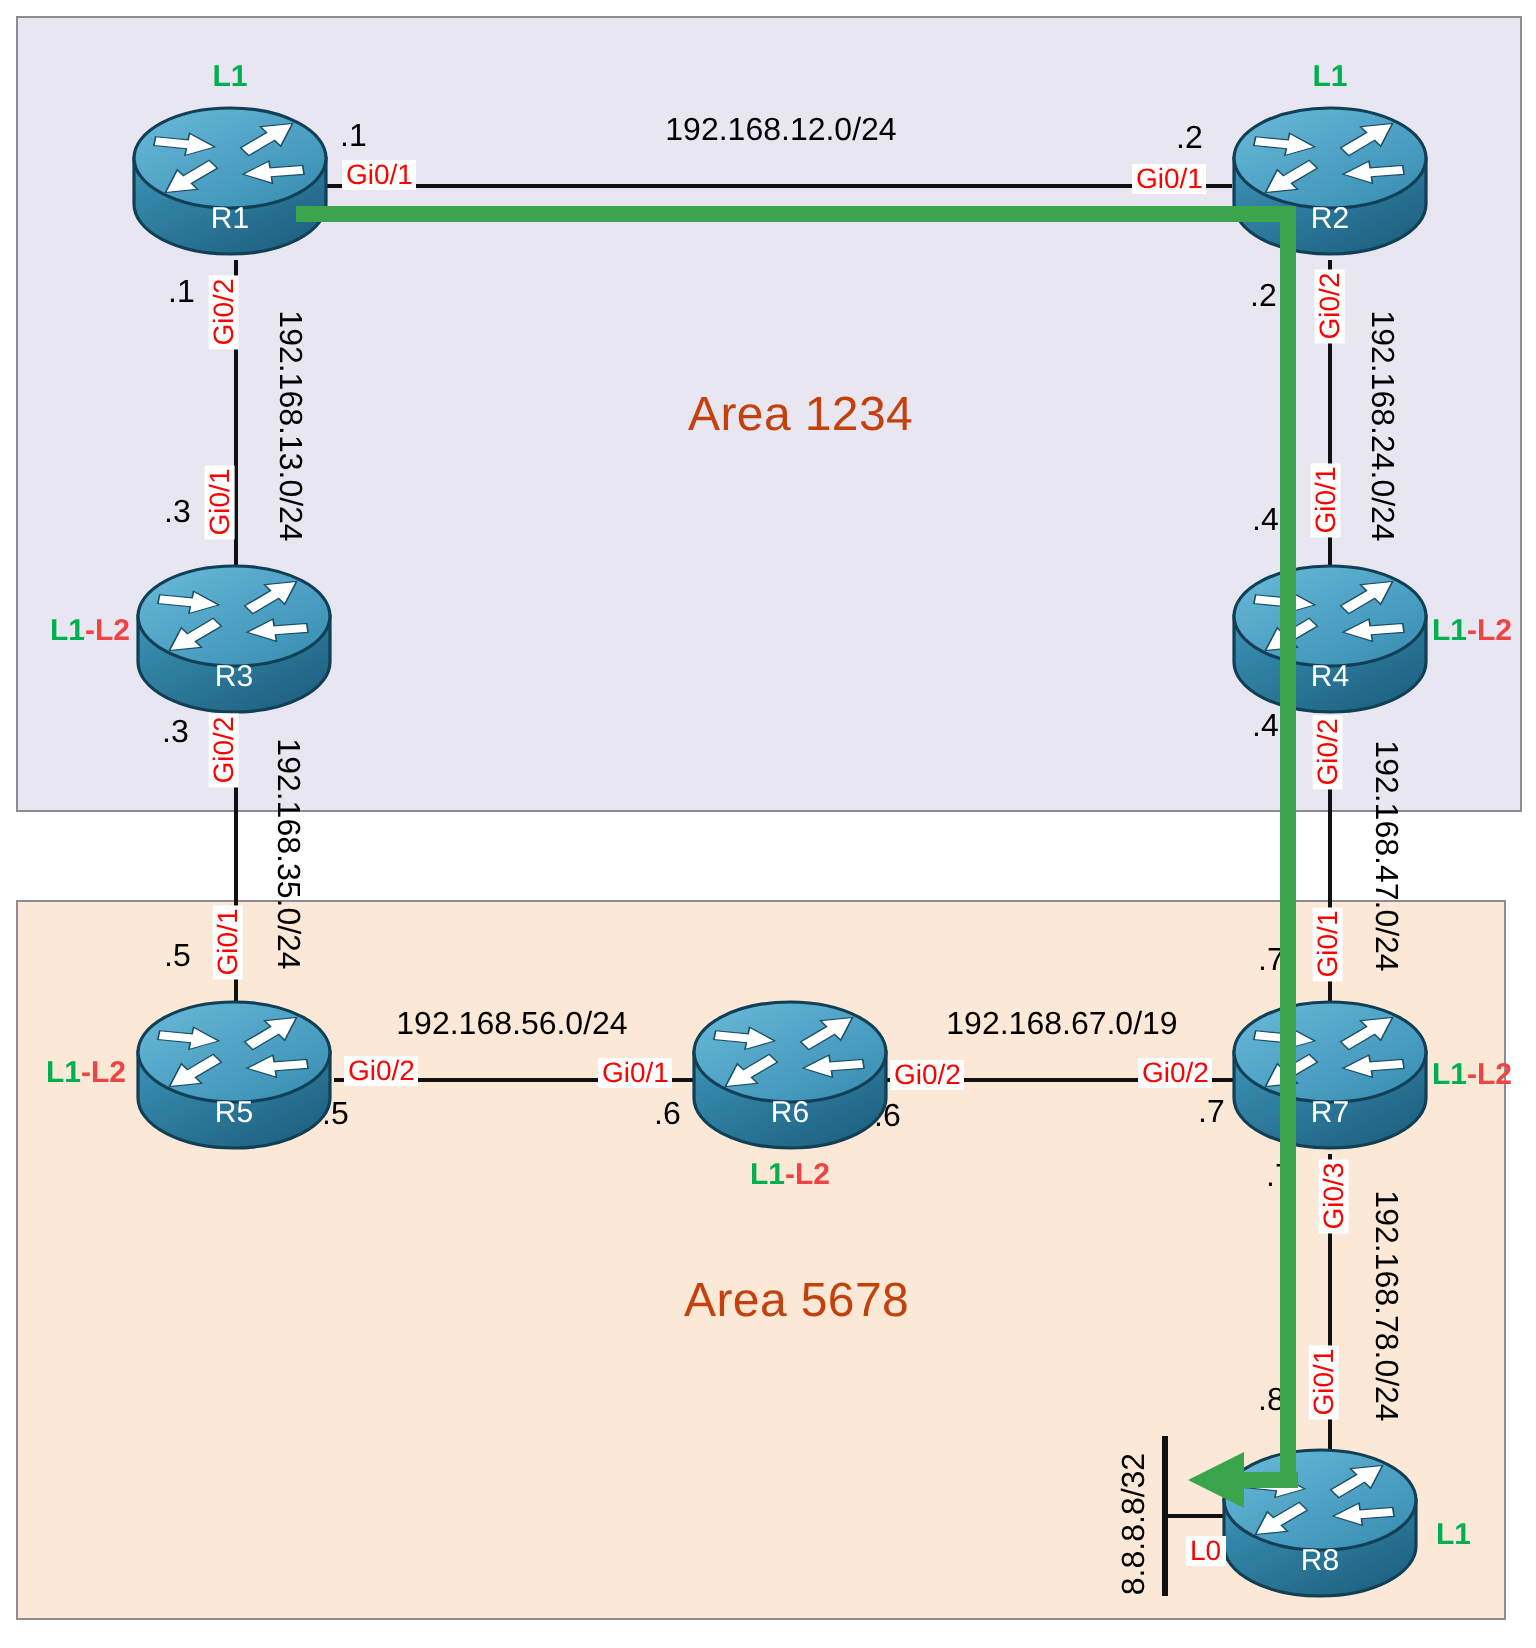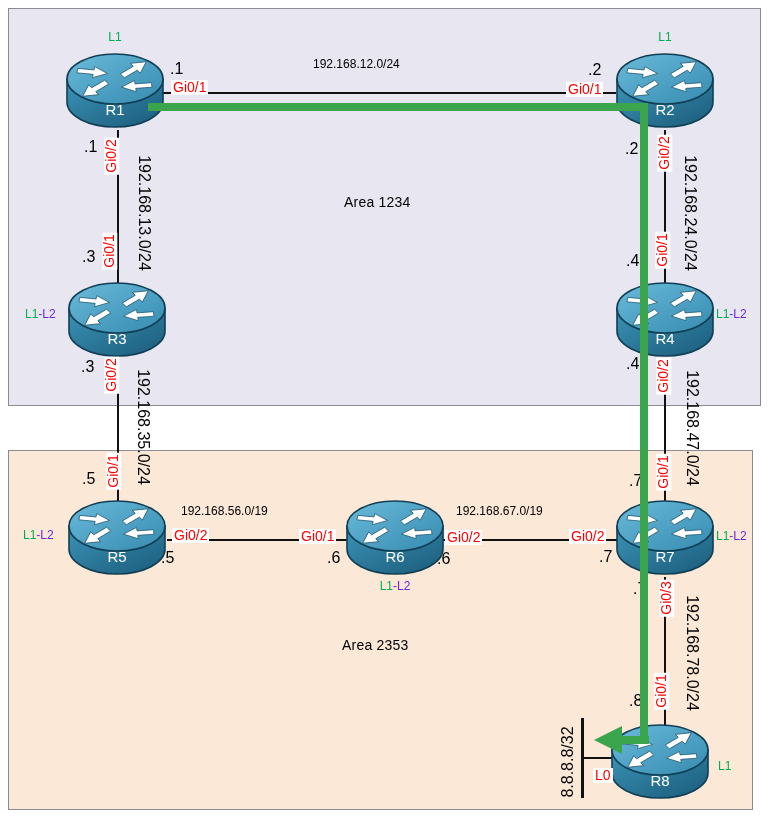--- a/index.html
+++ b/index.html
@@ -3,75 +3,75 @@
 <meta charset="utf-8">
 <style>
   *{margin:0;padding:0;box-sizing:border-box}
   html,body{background:#fff}
   body{font-family:"Liberation Sans",sans-serif;-webkit-font-smoothing:antialiased}
   #canvas{position:relative;width:768px;height:824px;background:#fff;overflow:hidden}
 
   .area{position:absolute;border:1px solid #8B8B93;z-index:0}
   #area1{left:8px;top:8px;width:753px;height:398px;background:#E8E6F0}
   #area2{left:8px;top:450px;width:745px;height:360px;background:#FBE8D6}
-  .area-label{position:absolute;font-size:14px;color:#000000;z-index:1;letter-spacing:.2px}
+  .area-label{position:absolute;font-size:24px;color:#c2410c;z-index:1;letter-spacing:.2px}
 
   .hline{position:absolute;height:2px;background:#111;z-index:1}
   .vline{position:absolute;width:2px;background:#111;z-index:1}
   #lobar{width:3px}
 
   .octet{position:absolute;font-size:16px;color:#000;line-height:1;z-index:3}
-  .hsub{position:absolute;font-size:12px;color:#000;text-align:left;line-height:1;z-index:3;white-space:nowrap}
+  .hsub{position:absolute;font-size:16px;color:#000;text-align:center;line-height:1;z-index:3;white-space:nowrap}
   .vsub{position:absolute;font-size:16px;color:#000;white-space:nowrap;line-height:1;z-index:3;
         transform:translate(-50%,-50%) rotate(90deg)}
   .chip{position:absolute;background:#fff;color:#FF0000;font-size:14px;line-height:1.1;padding:0 2px;z-index:3;white-space:nowrap}
   .vchip{transform:translate(-50%,-50%) rotate(-90deg)}
   .vrot{position:absolute;white-space:nowrap;font-size:16px;color:#000;line-height:1;z-index:3;
         transform:translate(-50%,-50%) rotate(-90deg)}
 
   .router{position:absolute;width:100px;height:78px;z-index:2}
   .icon-slot{position:absolute;left:0;top:0;width:100px;height:78px;display:block}
   .rname{position:absolute;left:0;right:0;top:49px;text-align:center;color:#fff;font-size:15px;z-index:3}
-  .lvl{position:absolute;font-size:12px;font-weight:400;white-space:nowrap}
+  .lvl{position:absolute;font-size:15px;font-weight:700;white-space:nowrap}
   .lvl .l1{color:#00AF50}
-  .lvl .l2{color:#6d28d9}
+  .lvl .l2{color:#ef4444}
   .lvl-above{left:0;right:0;top:-22px;text-align:center}
 
   .gseg{position:absolute;background:#3AA54D;z-index:4}
   .garrow{position:absolute;width:0;height:0;z-index:4;
           border-top:14px solid transparent;border-bottom:14px solid transparent;
           border-right:28px solid #3AA54D}
 </style>
 </head>
 <body>
 
 <div id="canvas">
 
   <div class="area" id="area1"></div>
   <div class="area" id="area2"></div>
   <div class="area-label" style="left:344px;top:194px">Area 1234</div>
-  <div class="area-label" style="left:342px;top:637px">Area 2353</div>
+  <div class="area-label" style="left:342px;top:637px">Area 5678</div>
 
   <div class="hline" style="left:163px;top:92px;width:453px"></div>
   <div class="vline" style="left:117px;top:130px;height:153px"></div>
   <div class="vline" style="left:664px;top:130px;height:153px"></div>
   <div class="vline" style="left:117px;top:358px;height:143px"></div>
   <div class="vline" style="left:664px;top:358px;height:143px"></div>
   <div class="hline" style="left:167px;top:539px;width:180px"></div>
   <div class="hline" style="left:441px;top:539px;width:176px"></div>
   <div class="vline" style="left:664px;top:577px;height:148px"></div>
   <div class="hline" style="left:584px;top:757px;width:30px"></div>
   <div class="vline" id="lobar" style="left:581px;top:718px;height:80px"></div>
 
   <div class="hsub" style="left:313px;top:58px;width:155px">192.168.12.0/24</div>
   <div class="vsub" style="left:144px;top:213px">192.168.13.0/24</div>
   <div class="vsub" style="left:690px;top:213px">192.168.24.0/24</div>
   <div class="vsub" style="left:143px;top:427px">192.168.35.0/24</div>
   <div class="vsub" style="left:692px;top:428px">192.168.47.0/24</div>
-  <div class="hsub" style="left:181px;top:505px;width:150px">192.168.56.0/19</div>
+  <div class="hsub" style="left:181px;top:505px;width:150px">192.168.56.0/24</div>
   <div class="hsub" style="left:456px;top:505px;width:150px">192.168.67.0/19</div>
   <div class="vsub" style="left:692px;top:653px">192.168.78.0/24</div>
   <div class="vrot" style="left:568px;top:762px">8.8.8.8/32</div>
 
   <div class="octet" style="left:170px;top:61px">.1</div>
   <div class="octet" style="left:588px;top:62px">.2</div>
   <div class="octet" style="left:84px;top:139px">.1</div>
   <div class="octet" style="left:82px;top:249px">.3</div>
   <div class="octet" style="left:625px;top:141px">.2</div>
   <div class="octet" style="left:626px;top:253px">.4</div>

